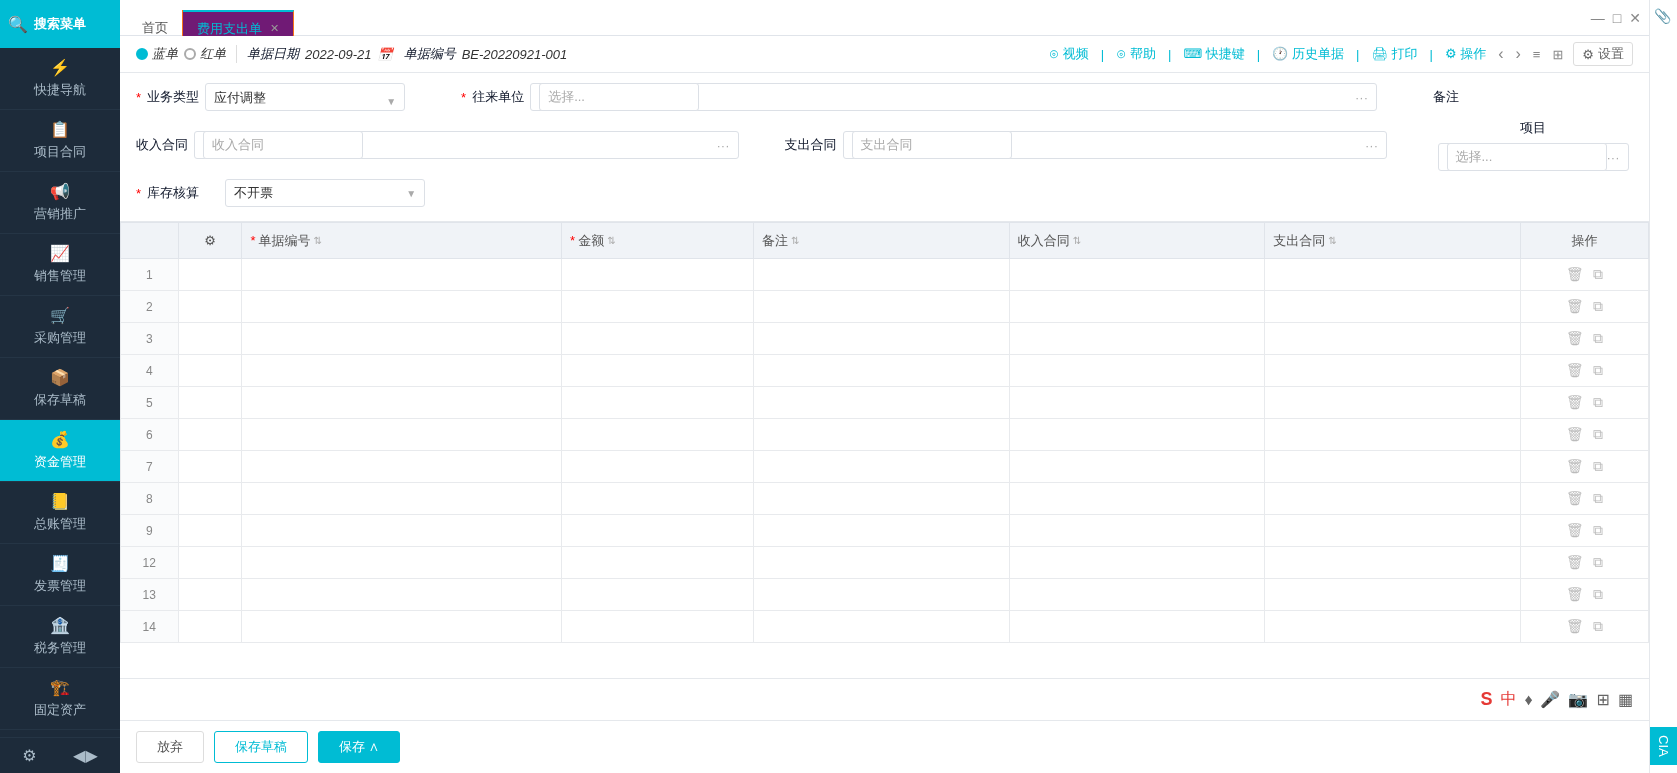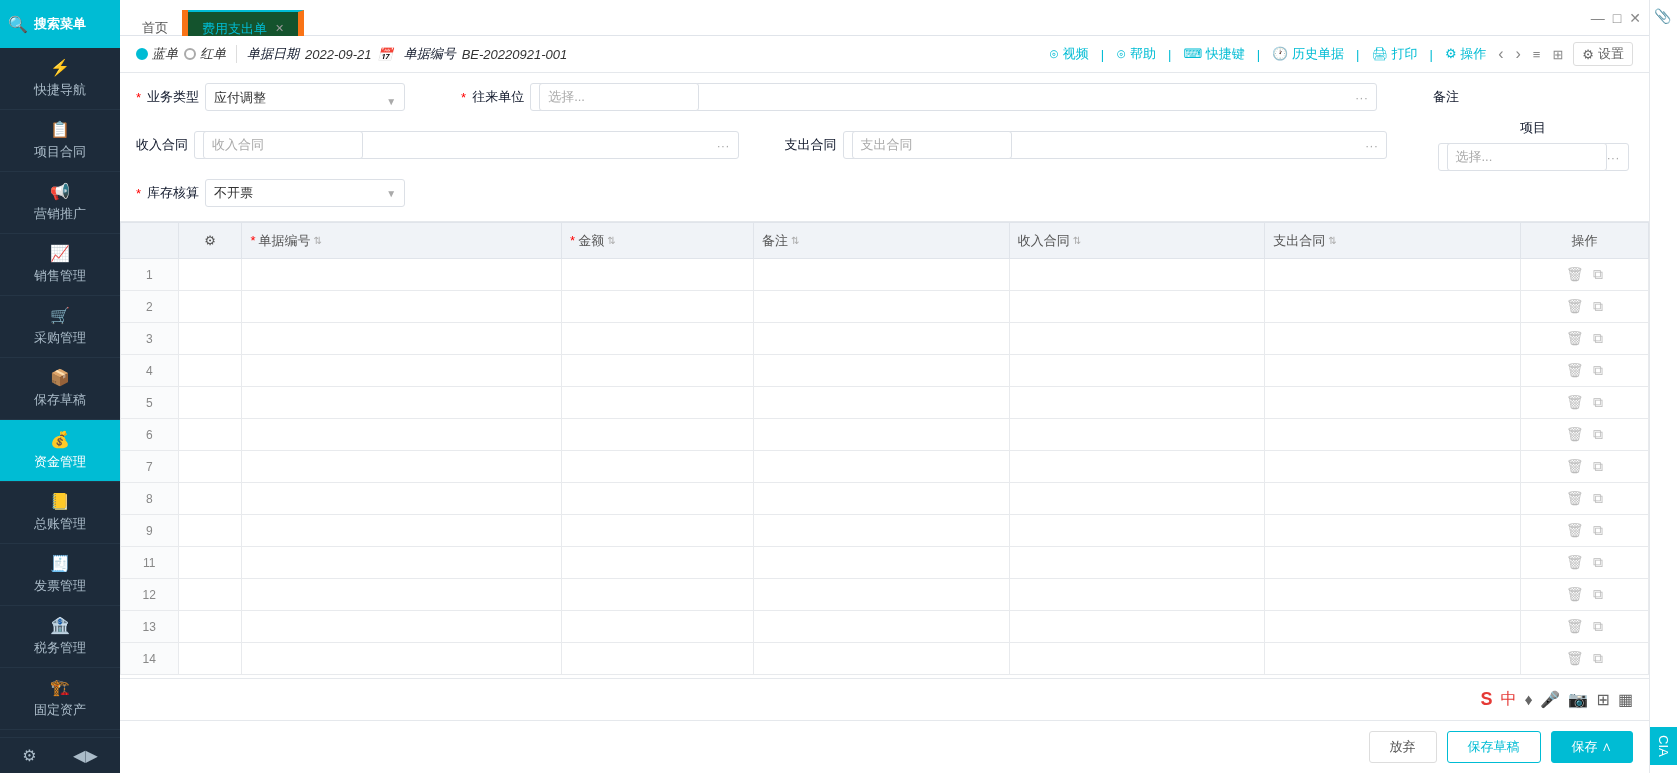--- a/index.html
+++ b/index.html
@@ -71,25 +71,25 @@
     }
     .tab {
       padding: 0 14px;
       height: 36px;
       display: flex;
       align-items: center;
       gap: 6px;
       cursor: pointer;
       color: #555;
       font-size: 13px;
-      border-right: 6px solid #f97316;
+      border-right: 1px solid #f97316;
       margin-top: 20px;
     }
     .tab.active {
-      background: #14532d;
+      background: #701a75;
       color: #00bcd4;
       border-top: 2px solid #00bcd4;
     }
     .tab-close { font-size: 11px; color: #999; cursor: pointer; margin-left: 2px; }
     .window-controls { margin-left: auto; display: flex; gap: 8px; }
     .win-btn { cursor: pointer; color: #888; font-size: 14px; }
 
     
     .form-container {
       background: #fff;
@@ -208,21 +208,20 @@
       flex-shrink: 0;
     }
     .bottom-icons { display: flex; gap: 8px; align-items: center; margin-left: auto; }
     .bottom-icon { font-size: 16px; cursor: pointer; color: #666; }
     .brand-icon { color: #e53935; font-weight: bold; font-size: 18px; }
 
     
     .footer-btns {
       display: flex;
       align-items: center;
-      justify-content: flex-end;
       gap: 10px;
       padding: 10px 16px;
       background: #fff;
       border-top: 1px solid #e5e8ec;
       flex-shrink: 0;
     }
     .btn {
       padding: 6px 20px;
       border-radius: 3px;
       cursor: pointer;
@@ -428,21 +427,21 @@
         <div class="field-input" style="min-width:160px;">
           <span class="field-input placeholder">选择...</span>
           <span class="dots-btn">···</span>
         </div>
       </div>
     </div>
     <div class="form-row">
       <div class="form-field">
         <span class="required-star">*</span>
         <span class="field-label">库存核算</span>
-        <div class="field-input" style="min-width:200px;">
+        <div class="field-input" style="min-width:200px;margin-left:20px;">
           <span>不开票</span>
           <span class="dropdown-arrow">▼</span>
         </div>
       </div>
     </div>
   </div>
 
   <div class="table-wrapper">
     <table>
       <thead>
@@ -600,33 +599,20 @@
       <td></td>
       <td></td>
       <td></td>
       <td></td>
       <td class="actions-cell">
         <span class="action-icon">🗑</span>
         <span class="action-icon">⧉</span>
       </td>
     </tr>
           <tr>
-      <td class="row-num">11</td>
-      <td></td>
-      <td></td>
-      <td></td>
-      <td></td>
-      <td></td>
-      <td></td>
-      <td class="actions-cell">
-        <span class="action-icon">🗑</span>
-        <span class="action-icon">⧉</span>
-      </td>
-    </tr>
-          <tr>
       <td class="row-num">12</td>
       <td></td>
       <td></td>
       <td></td>
       <td></td>
       <td></td>
       <td></td>
       <td class="actions-cell">
         <span class="action-icon">🗑</span>
         <span class="action-icon">⧉</span>

